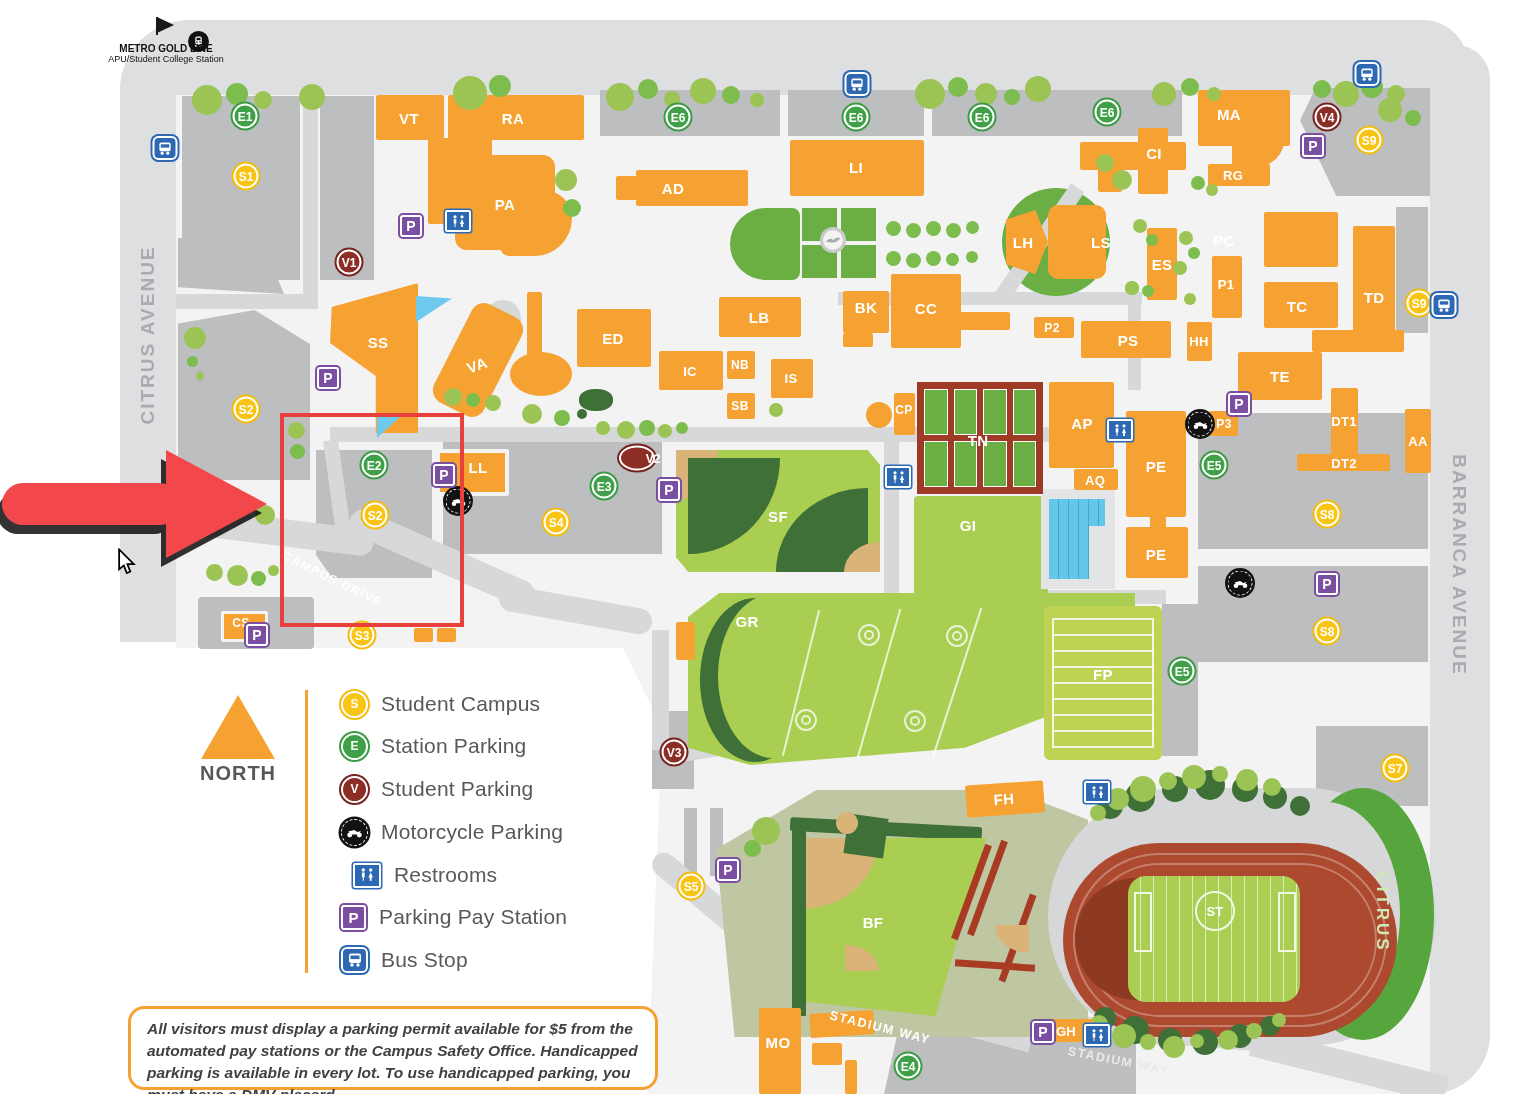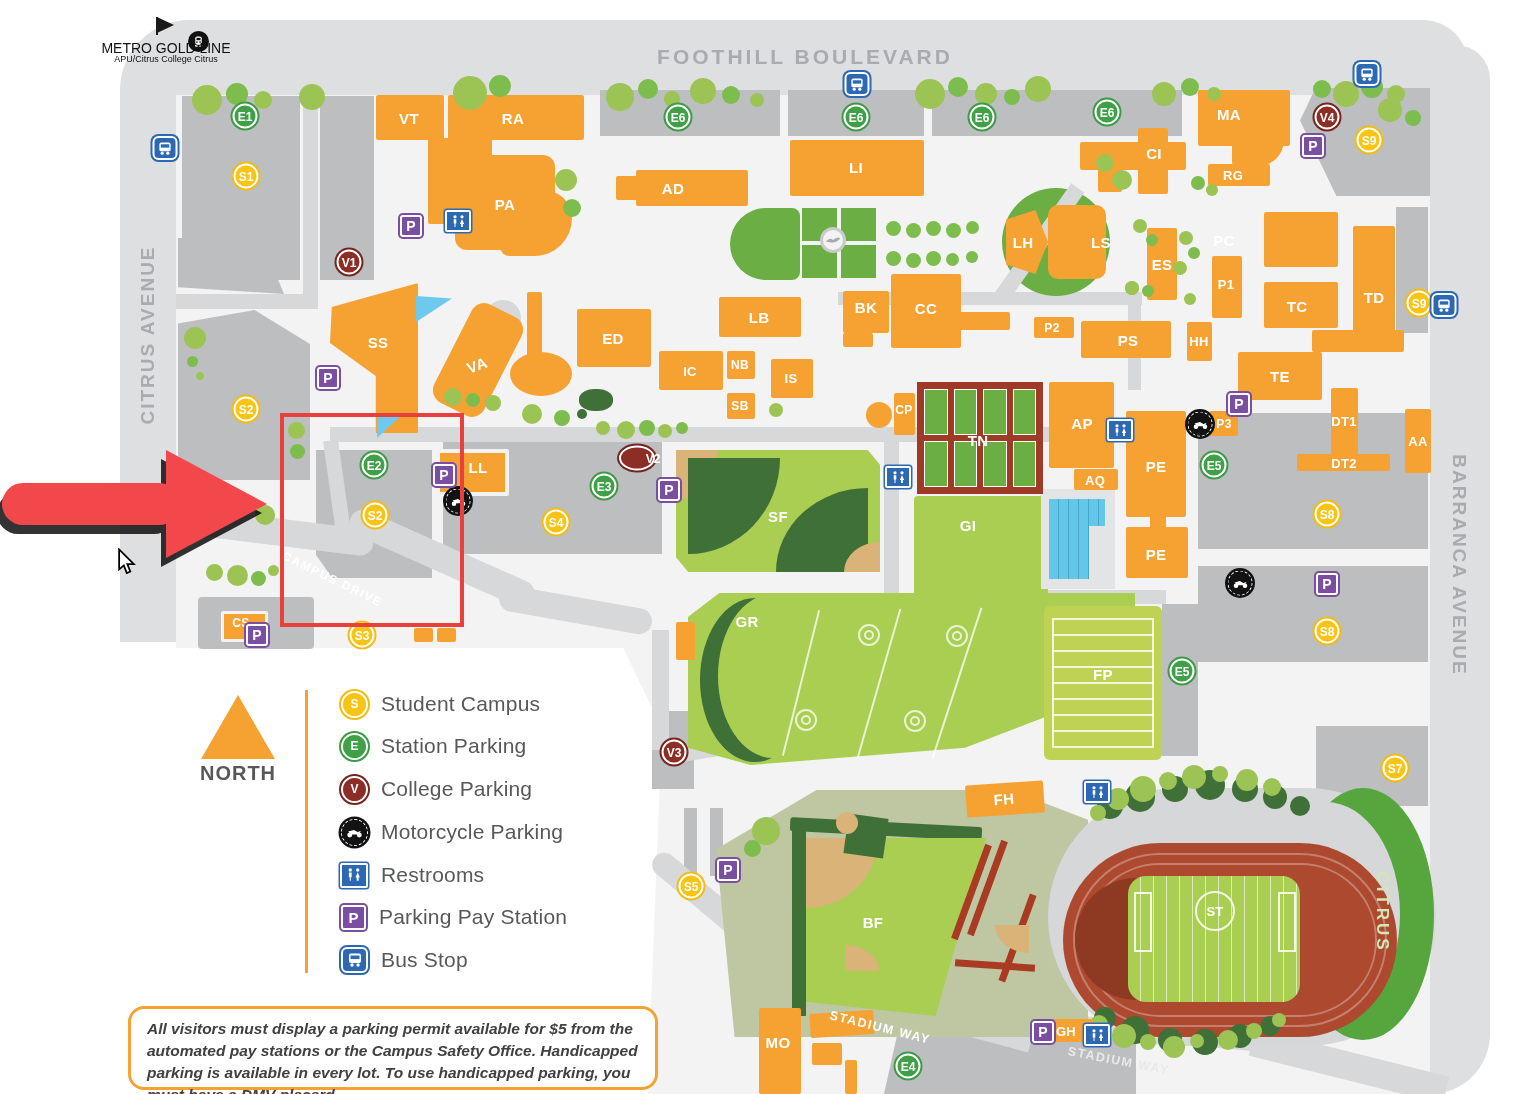--- a/index.html
+++ b/index.html
@@ -361,42 +361,41 @@
   <i class="tr m" style="left:946px;top:223px;width:15px;height:15px;"></i>
   <i class="tr m" style="left:966px;top:221px;width:13px;height:13px;"></i>
   <i class="tr m" style="left:886px;top:251px;width:15px;height:15px;"></i>
   <i class="tr m" style="left:906px;top:253px;width:15px;height:15px;"></i>
   <i class="tr m" style="left:926px;top:251px;width:15px;height:15px;"></i>
   <i class="tr m" style="left:946px;top:253px;width:13px;height:13px;"></i>
   <i class="tr m" style="left:966px;top:251px;width:12px;height:12px;"></i>
   <i class="tr" style="left:752px;top:817px;width:28px;height:28px;"></i>
   <i class="tr m" style="left:744px;top:840px;width:17px;height:17px;"></i>
 
-  <div class="street" style="left:805px;top:57px;font-size:21px;">FOOTHILL BOULEVARD</div>
   <div class="street" style="left:148px;top:335px;font-size:19px;transform:translate(-50%,-50%) rotate(-90deg);letter-spacing:2px;">CITRUS AVENUE</div>
   <div class="street vtxt" style="left:1459px;top:565px;font-size:19px;letter-spacing:2px;">BARRANCA AVENUE</div>
   <div class="roadtxt" style="left:283px;top:548px;transform:rotate(26deg);font-size:12px;">CAMPUS DRIVE</div>
   <div class="roadtxt" style="left:830px;top:1008px;transform:rotate(14deg);">STADIUM WAY</div>
   <div class="roadtxt" style="left:1068px;top:1044px;transform:rotate(11deg);color:#E8E9EA;">STADIUM WAY</div>
   <div class="street vtxt" style="left:1382px;top:912px;transform:translate(-50%,-50%);font-size:17px;letter-spacing:3px;color:#CFE8B4;font-weight:bold;">CITRUS</div>
 
   <div style="position:absolute;left:157px;top:17px;width:0;height:0;border-left:17px solid #1a1a1a;border-top:8px solid transparent;border-bottom:8px solid transparent;"></div>
   <div style="position:absolute;left:156px;top:17px;width:2px;height:18px;background:#1a1a1a;"></div>
   <div style="position:absolute;left:188px;top:31px;width:21px;height:21px;background:#111;border-radius:50%;display:flex;align-items:center;justify-content:center;">
     <svg width="11" height="13" viewBox="0 0 12 14">
         <rect x="2.5" y="1.5" width="7" height="9" rx="2" fill="#fff"></rect>
         <rect x="3.8" y="3" width="4.4" height="2.6" fill="#111"></rect>
         <circle cx="4.3" cy="7.6" r="0.9" fill="#111"></circle>
         <circle cx="7.7" cy="7.6" r="0.9" fill="#111"></circle>
         <rect x="2" y="11.2" width="3" height="1.4" fill="#fff" transform="rotate(20 3.5 12)"></rect>
         <rect x="7" y="11.2" width="3" height="1.4" fill="#fff" transform="rotate(-20 8.5 12)"></rect>
       </svg>
   </div>
-  <div style="position:absolute;left:166px;top:48px;transform:translate(-50%,-50%);font-size:14px;font-weight:normal;color:#111;white-space:nowrap;">METRO GOLD LINE</div>
-  <div style="position:absolute;left:166px;top:59px;transform:translate(-50%,-50%);font-size:9px;color:#111;white-space:nowrap;">APU/Citrus College Citrus</div>
+  <div style="position:absolute;left:166px;top:48px;transform:translate(-50%,-50%);font-size:10px;font-weight:bold;color:#111;white-space:nowrap;">METRO GOLD LINE</div>
+  <div style="position:absolute;left:166px;top:59px;transform:translate(-50%,-50%);font-size:9px;color:#111;white-space:nowrap;">APU/Student College Station</div>
 
   <b class="bl" style="left:409px;top:118px;">VT</b>
   <b class="bl" style="left:513px;top:118px;">RA</b>
   <b class="bl" style="left:505px;top:204px;">PA</b>
   <b class="bl" style="left:673px;top:188px;">AD</b>
   <b class="bl" style="left:856px;top:167px;">LI</b>
   <b class="bl" style="left:1154px;top:153px;">CI</b>
   <b class="bl" style="left:1229px;top:114px;">MA</b>
   <b class="bl md" style="left:1233px;top:175px;">RG</b>
   <b class="bl" style="left:1023px;top:242px;">LH</b>
@@ -582,33 +581,33 @@
   <div class="legrow" style="left:341px;top:689px;">
     <span class="mk s lic" style="width:27px;height:27px;">S</span>
     <span class="legtxt">Student Campus</span>
   </div>
   <div class="legrow" style="left:341px;top:731px;">
     <span class="mk e lic" style="width:27px;height:27px;">E</span>
     <span class="legtxt">Station Parking</span>
   </div>
   <div class="legrow" style="left:341px;top:774px;">
     <span class="mk v lic" style="width:27px;height:27px;">V</span>
-    <span class="legtxt">College Parking</span>
+    <span class="legtxt">Student Parking</span>
   </div>
   <div class="legrow" style="left:341px;top:817px;">
     <span class="mk mt lic" style="width:27px;height:27px;">
         <svg width="17" height="11" viewBox="0 0 16 10">
           <circle cx="3.5" cy="7.3" r="2.3" fill="#fff"></circle>
           <circle cx="12.5" cy="7.3" r="2.3" fill="#fff"></circle>
           <path d="M2 4 L7.5 2.6 L10.8 4.6 L14 3.6 L12 6.8 L5 6.8 Z" fill="#fff"></path>
         </svg>
       </span>
     <span class="legtxt">Motorcycle Parking</span>
   </div>
-  <div class="legrow" style="left:340px;top:860px;">
+  <div class="legrow" style="left:353px;top:860px;">
     <span class="sqmk wc lic" style="width:28px;height:25px;">
         <svg width="18" height="14" viewBox="0 0 17 13">
           <circle cx="5" cy="1.8" r="1.6" fill="#fff"></circle>
           <path d="M3.7 4.2 h2.6 v4.4 h-.8 v3.4 h-1 v-3.4 h-.8 z" fill="#fff"></path>
           <circle cx="12" cy="1.8" r="1.6" fill="#fff"></circle>
           <path d="M12 4 l2.1 4.9 h-1.2 v3.1 h-1.8 v-3.1 h-1.2 z" fill="#fff"></path>
         </svg>
       </span>
     <span class="legtxt">Restrooms</span>
   </div>

